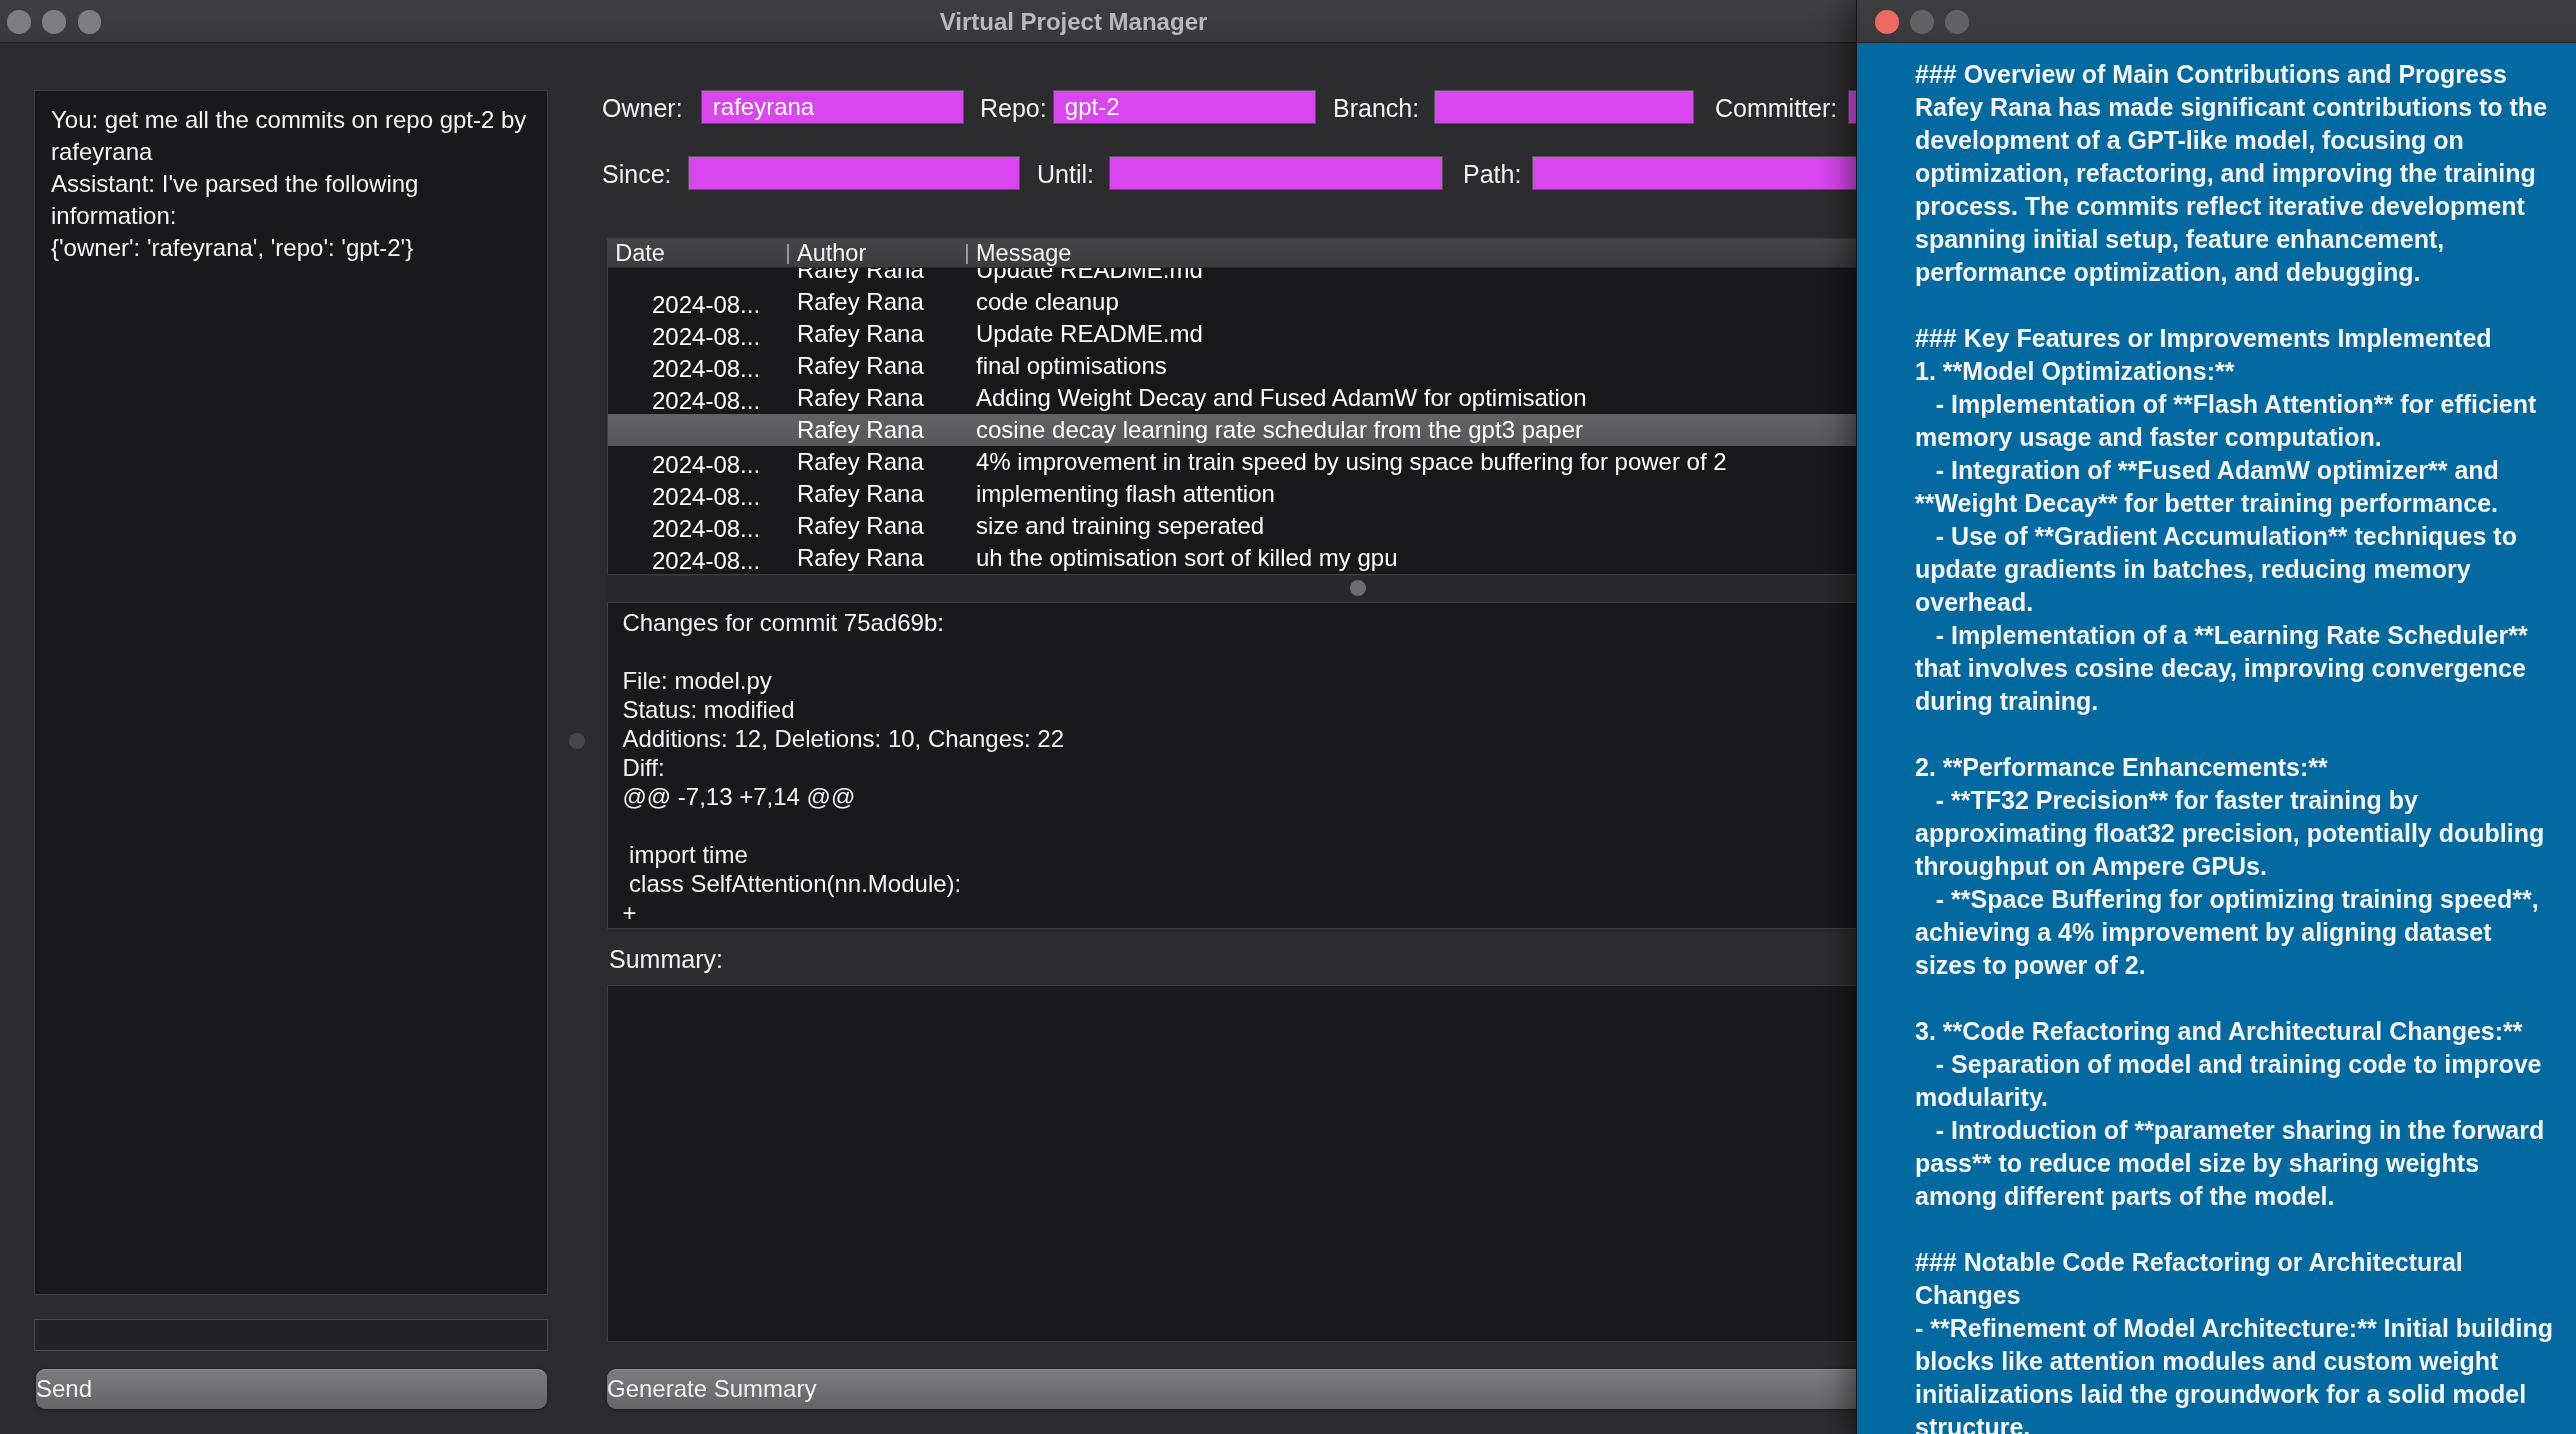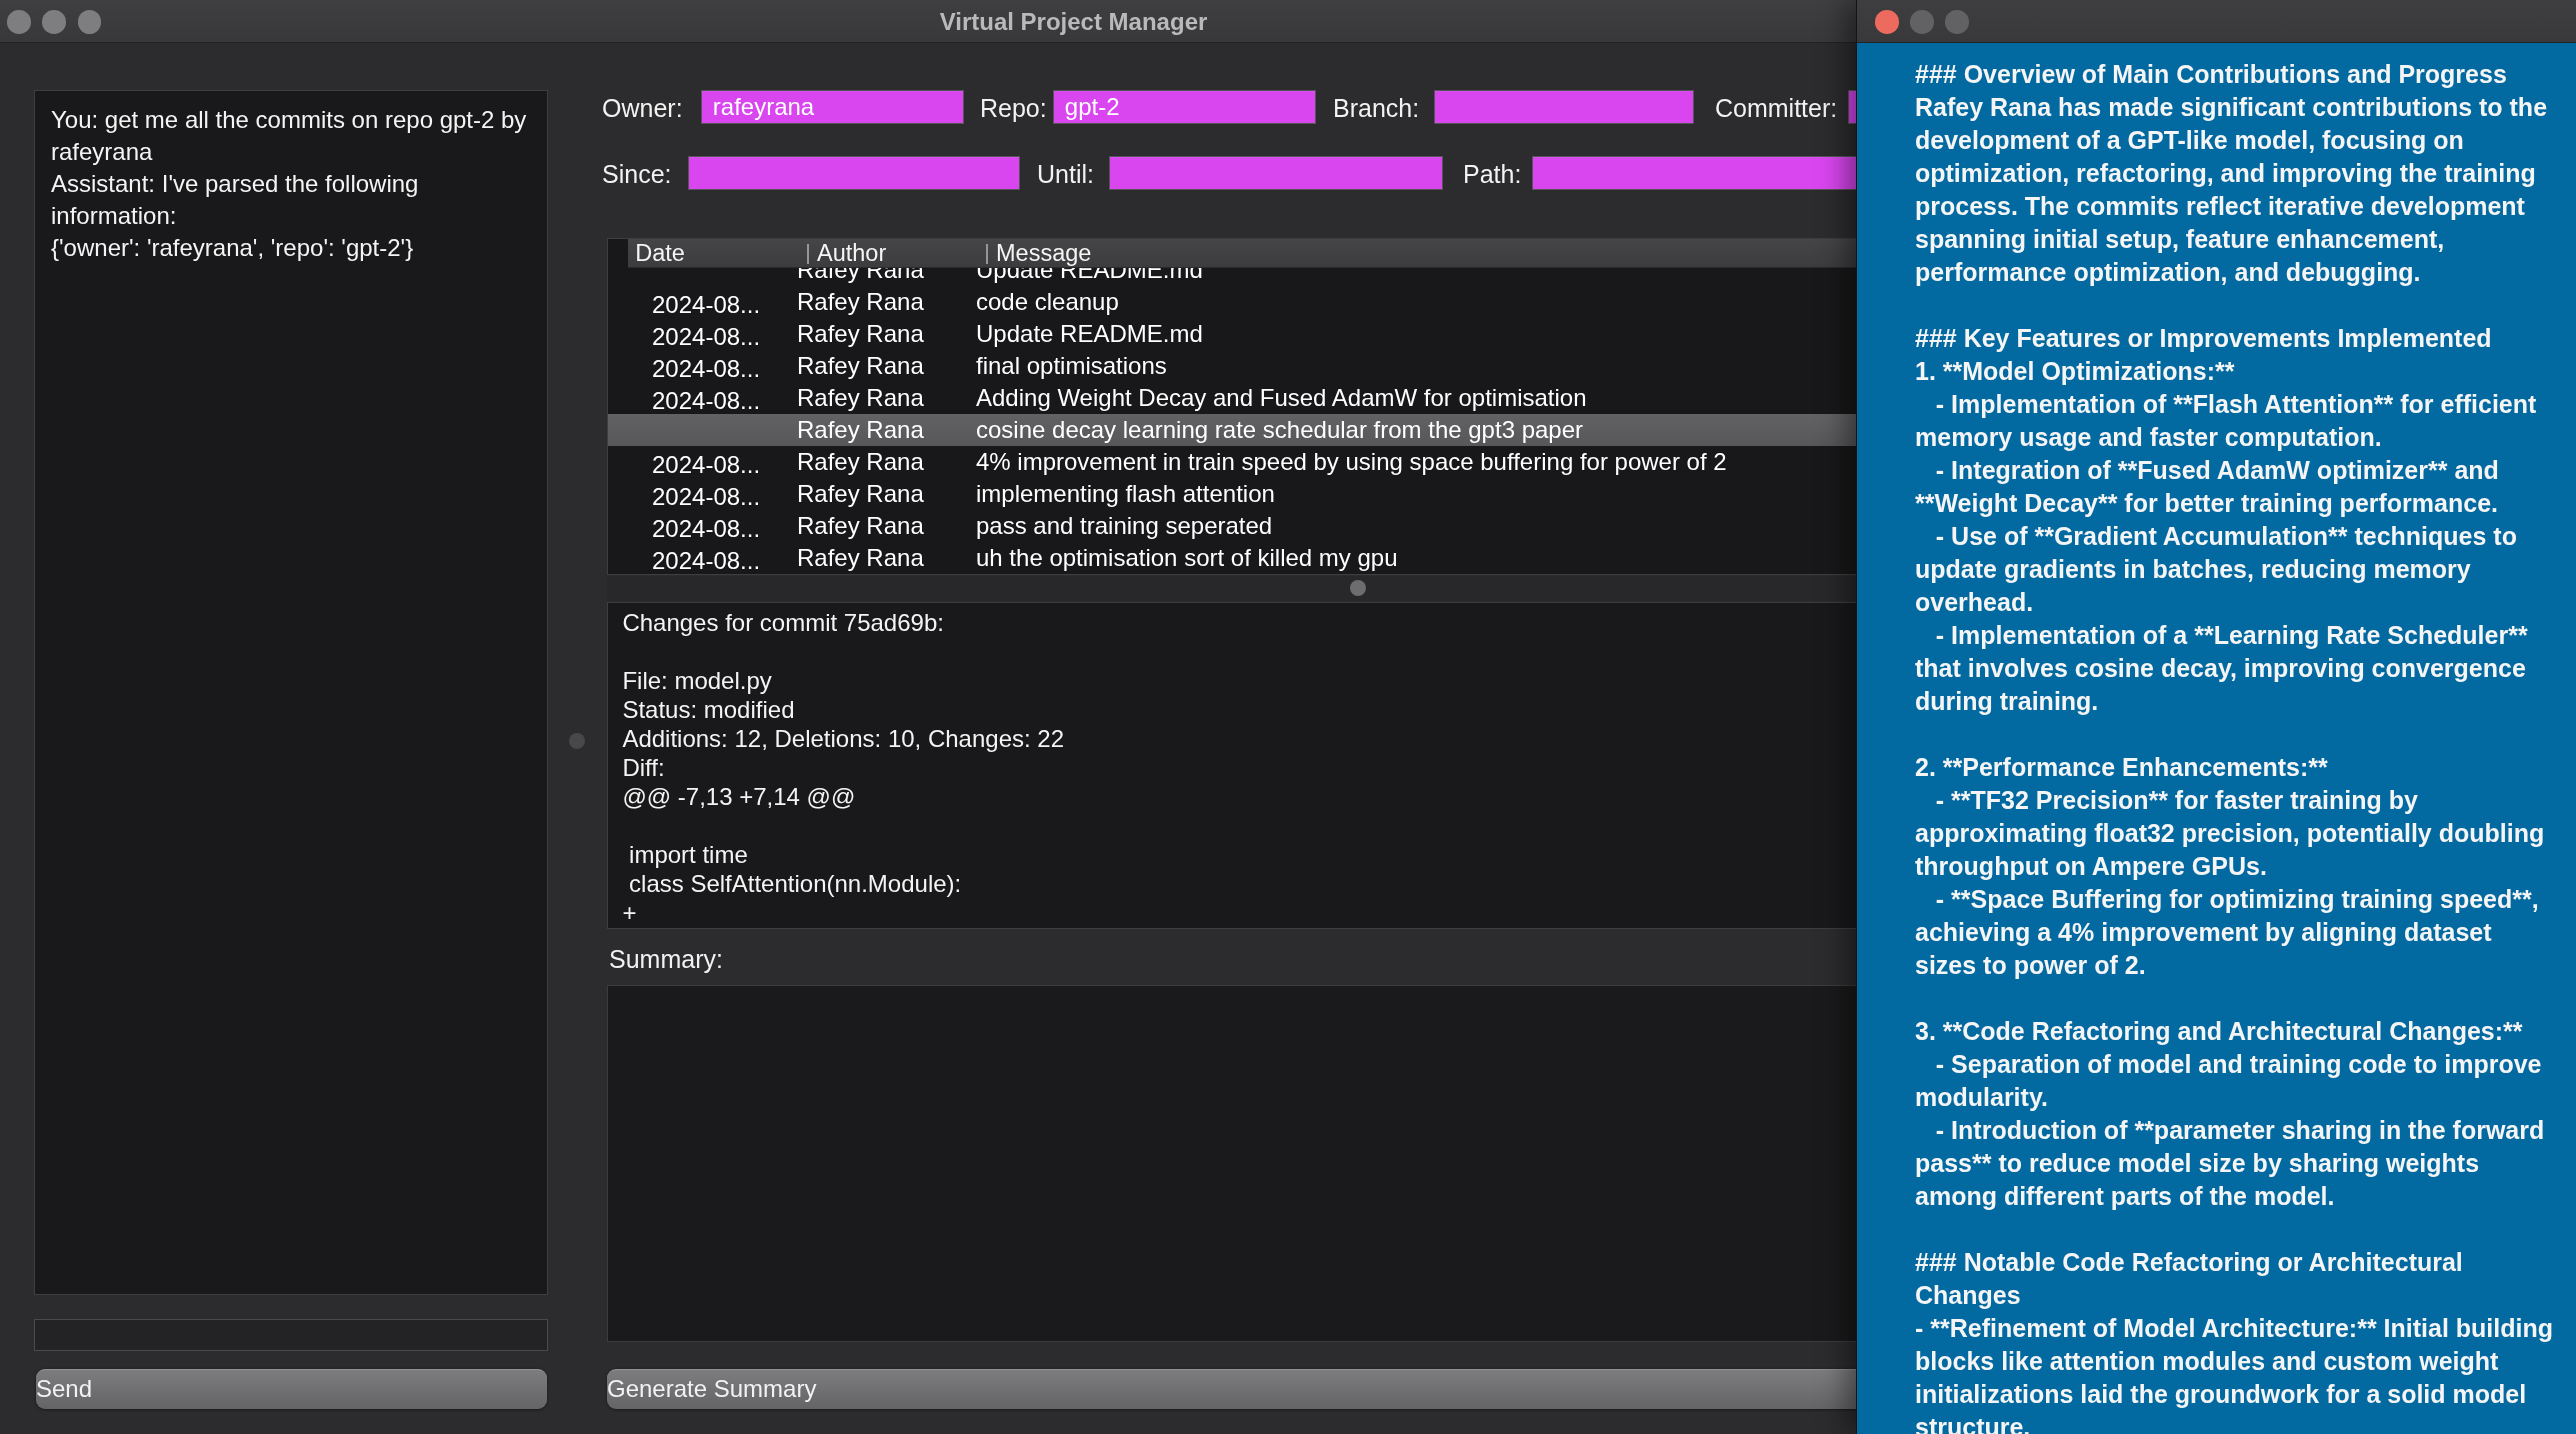--- a/index.html
+++ b/index.html
@@ -43,21 +43,21 @@
   
   .flabel { position:absolute; height:36px; line-height:36px; color:#f2f2f2; font-size:25px; white-space:nowrap; }
   .field  { position:absolute; height:34px; background:#d946ef; border:0.9px solid #545456;
             color:#fff; font-size:24px; padding:0 10.8px; font-family:"Liberation Sans",sans-serif;
             box-shadow:inset 0 0.9px 0 rgba(255,255,255,.05); }
 
   
   #commits-table { left:607px; top:238px; width:1504px; height:337px; background:#18181a; overflow:hidden; }
   #commits-header { position:absolute; left:0; top:0; right:0; height:29px;
             background:linear-gradient(#454547,#3c3c3e); border-bottom:0.9px solid #2a2a2c;
-            color:#f5f5f5; font-size:23.5px; line-height:29px;margin-left:20px; }
+            color:#f5f5f5; font-size:23.5px; line-height:29px; }
   .hcell { position:absolute; top:0; }
   .hsep  { position:absolute; top:4.5px; width:1.8px; height:20px; background:#96969a; }
   #commit-rows { position:absolute; left:0; top:29px; right:0; bottom:0; overflow:hidden; }
   .trow { position:relative; height:32px; line-height:32px; color:#fff; font-size:24px; white-space:nowrap; }
   .trow.first { margin-top:-14.4px; }
   .trow.selected { background:linear-gradient(#626264,#57575a); }
   .c-date    { position:absolute; left:44px;margin-top:35px; }
   .c-author  { position:absolute; left:189px; }
   .c-message { position:absolute; left:368px; }
 
@@ -165,21 +165,21 @@
         <span class="c-message">4% improvement in train speed by using space buffering for power of 2</span>
       </div>
       <div class="trow">
         <span class="c-date">2024-08...</span>
         <span class="c-author">Rafey Rana</span>
         <span class="c-message">implementing flash attention</span>
       </div>
       <div class="trow">
         <span class="c-date">2024-08...</span>
         <span class="c-author">Rafey Rana</span>
-        <span class="c-message">pass and training seperated</span>
+        <span class="c-message">size and training seperated</span>
       </div>
       <div class="trow">
         <span class="c-date">2024-07-...</span>
         <span class="c-author">Rafey Rana</span>
         <span class="c-message">uh the optimisation sort of killed my gpu</span>
       </div>
     </div>
   </div>
 
   <div class="panel" id="commit-details">

